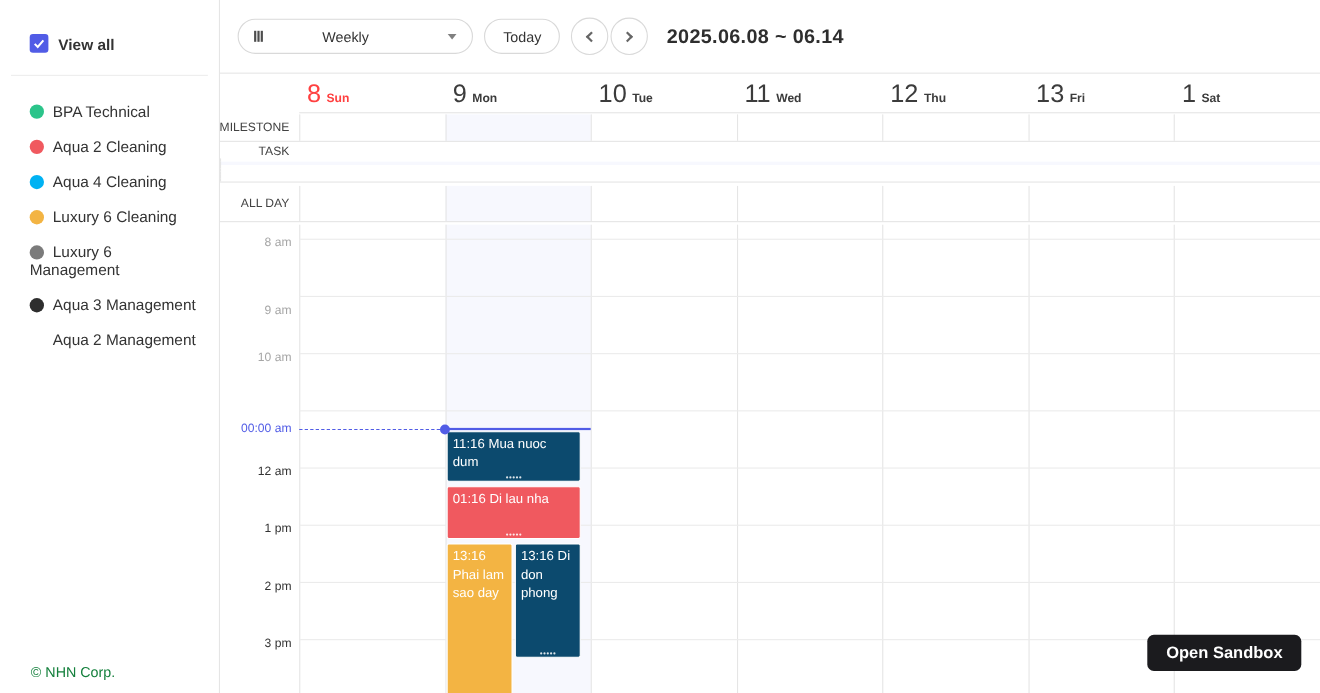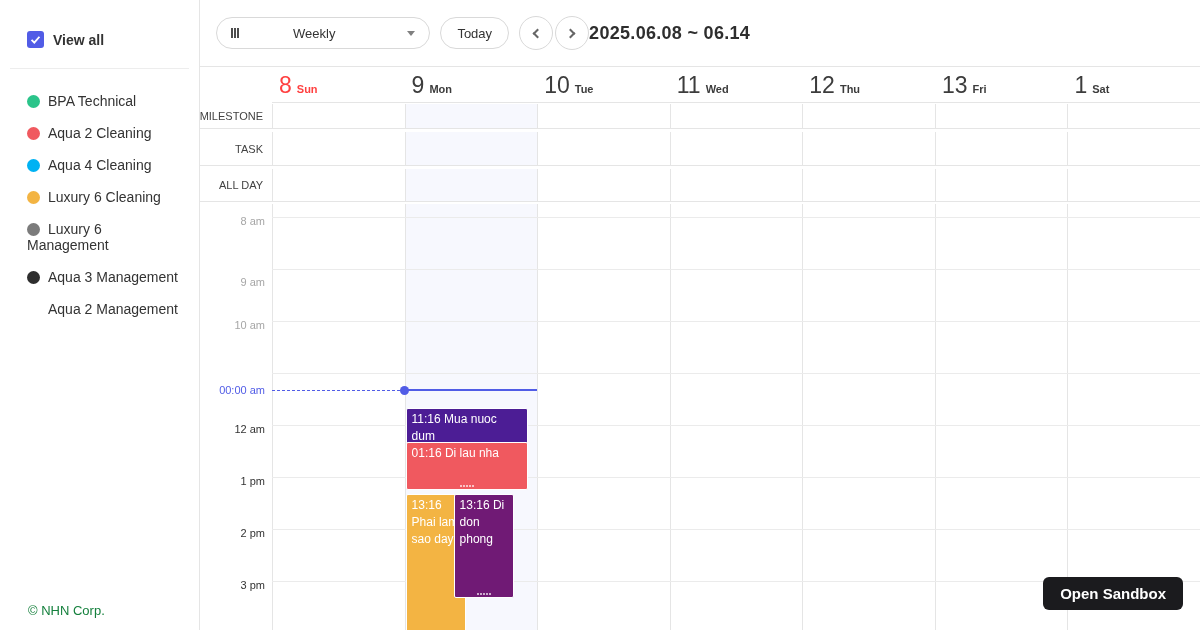--- a/index.html
+++ b/index.html
@@ -34,21 +34,21 @@
   .caret-down { width:0; height:0; border-left:4px solid transparent; border-right:4px solid transparent;
     border-top:5px solid #808080; margin-left:28px; }
   .today-pill { padding:0 16px; margin-left:10px; }
   .nav-btn { width:34px; height:34px; border:1px solid #d9d9d9; border-radius:50%;
     background:#fff; display:flex; align-items:center; justify-content:center; cursor:pointer; }
   .nav-prev { margin-left:10px; }
   .nav-next { margin-left:2px; }
   .chev { width:7px; height:7px; border-top:2px solid #666; border-right:2px solid #666; }
   .chev.left  { transform:rotate(-135deg); margin-left:3px; }
   .chev.right { transform:rotate(45deg);  margin-right:3px; }
-  .date-range { font-size:18px; color:#2e2e2e; letter-spacing:0.3px; }
+  .date-range { margin-left:17px; font-size:18px; color:#2e2e2e; letter-spacing:0.3px; }
 
   
   .day-header { position:absolute; left:72px; right:0; top:68px; height:35px;
     border-bottom:1px solid #e5e5e5; display:flex; }
   .day-cell { flex:1 1 0; padding:4px 0 0 7px; display:flex; align-items:baseline; cursor:pointer; }
   .day-num { font-size:23px; color:#3c3c3c; }
   .day-nm  { font-size:11px; font-weight:600; color:#3c3c3c; margin-left:5px; }
   .day-cell.holiday .day-num, .day-cell.holiday .day-nm { color:#ff4040; }
 
   
@@ -179,21 +179,21 @@
       <div class="panel-row" style="top: 104px; height: 25px;">
         <div class="panel-label">MILESTONE</div>
         <div class="panel-cell"></div>
         <div class="panel-cell today"></div>
         <div class="panel-cell"></div>
         <div class="panel-cell"></div>
         <div class="panel-cell"></div>
         <div class="panel-cell"></div>
         <div class="panel-cell"></div>
       </div>
-      <div class="panel-row" style="top: 132px; height: 34px;">
+      <div class="panel-row" style="top: 132px; height: 34px; flex-direction: column;">
         <div class="panel-label">TASK</div>
         <div class="panel-cell"></div>
         <div class="panel-cell today"></div>
         <div class="panel-cell"></div>
         <div class="panel-cell"></div>
         <div class="panel-cell"></div>
         <div class="panel-cell"></div>
         <div class="panel-cell"></div>
       </div>
       <div class="panel-row" style="top: 169px; height: 33px;">
@@ -236,36 +236,36 @@
           <div class="hline" style="top: 169px;"></div>
           <div class="hline" style="top: 221px;"></div>
           <div class="hline" style="top: 273px;"></div>
           <div class="hline" style="top: 325px;"></div>
           <div class="hline" style="top: 377px;"></div>
         </div>
       <div class="now-dashed" id="now-dashed" style="top: 186px; left: 0px; width: 132.571px;"></div>
       <div class="now-solid" id="now-solid" style="top: 185px; left: 132.571px; width: 132.571px;"></div>
       <div class="now-dot" id="now-dot" style="top: 182px; left: 128.071px;"></div>
       <div class="events-layer" id="events-layer" style="left: 132.571px; width: 132.571px;">
-  <div class="event" style="top: 188px; height: 46px; left: 1px; width: 122px; background: #4c1d95; margin-top: 16px;">
+  <div class="event" style="top: 188px; height: 46px; left: 1px; width: 122px; background: #0c4a6e;">
     <span>11:16 Mua nuoc dum</span>
     <span class="ev-handle"></span>
   </div>
 
   <div class="event" style="top: 238px; height: 48px; left: 1px; width: 122px; background: rgb(240, 89, 95);">
     <span>01:16 Di lau nha</span>
     <span class="ev-handle"></span>
   </div>
 
   <div class="event" style="top: 290px; height: 160px; left: 1px; width: 60px; background: rgb(243, 180, 67);">
     <span>13:16 Phai lam sao day</span>
     
   </div>
 
-  <div class="event" style="top: 290px; height: 104px; left: 49px; width: 60px; background: #701a75;">
+  <div class="event" style="top: 290px; height: 104px; left: 63px; width: 60px; background: #0c4a6e;">
     <span>13:16 Di don phong</span>
     <span class="ev-handle"></span>
   </div>
 </div>
     </div>
   </section>
 
   <button class="sandbox-btn">Open Sandbox</button>
 </div>
 

